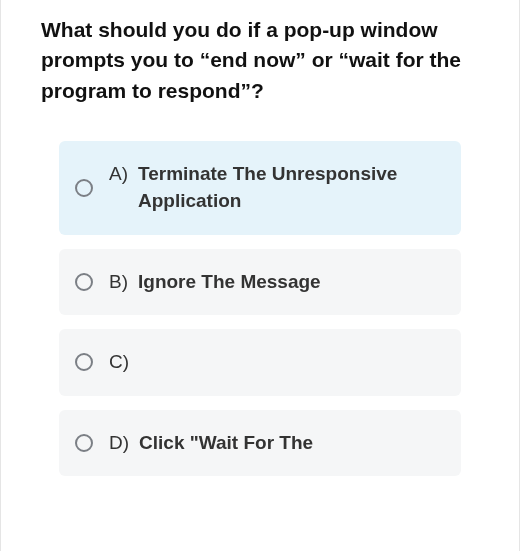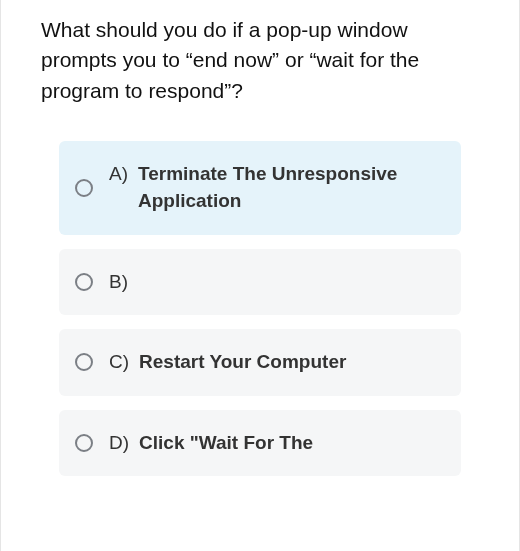--- a/index.html
+++ b/index.html
@@ -13,21 +13,21 @@
     box-sizing: border-box;
     width: 520px;
     height: 551px;
     padding: 0 40px;
     border-left: 1px solid #e5e5e5;
     border-right: 1px solid #e5e5e5;
     overflow: hidden;
   }
   .question-text {
     font-size: 21px;
-    font-weight: 400;
+    font-weight: 700;
     line-height: 1.45;
     margin: 15px 0 35px 0;
     color: #111;
   }
   .options {
     padding: 0 18px;
   }
   .option {
     background: #f5f6f7;
     border-radius: 6px;
@@ -78,28 +78,28 @@
       <span class="option-row">
         <span class="option-letter">A)</span>
         <span class="option-text">Terminate The Unresponsive Application</span>
       </span>
     </div>
 
     <div class="option">
       <span class="radio"></span>
       <span class="option-row">
         <span class="option-letter">B)</span>
+        <span class="option-text">Ignore The Message</span>
       </span>
     </div>
 
     <div class="option">
       <span class="radio"></span>
       <span class="option-row">
         <span class="option-letter">C)</span>
-        <span class="option-text">Restart Your Computer</span>
       </span>
     </div>
 
     <div class="option">
       <span class="radio"></span>
       <span class="option-row">
         <span class="option-letter">D)</span>
         <span class="option-text">Click "Wait For The</span>
       </span>
     </div>

